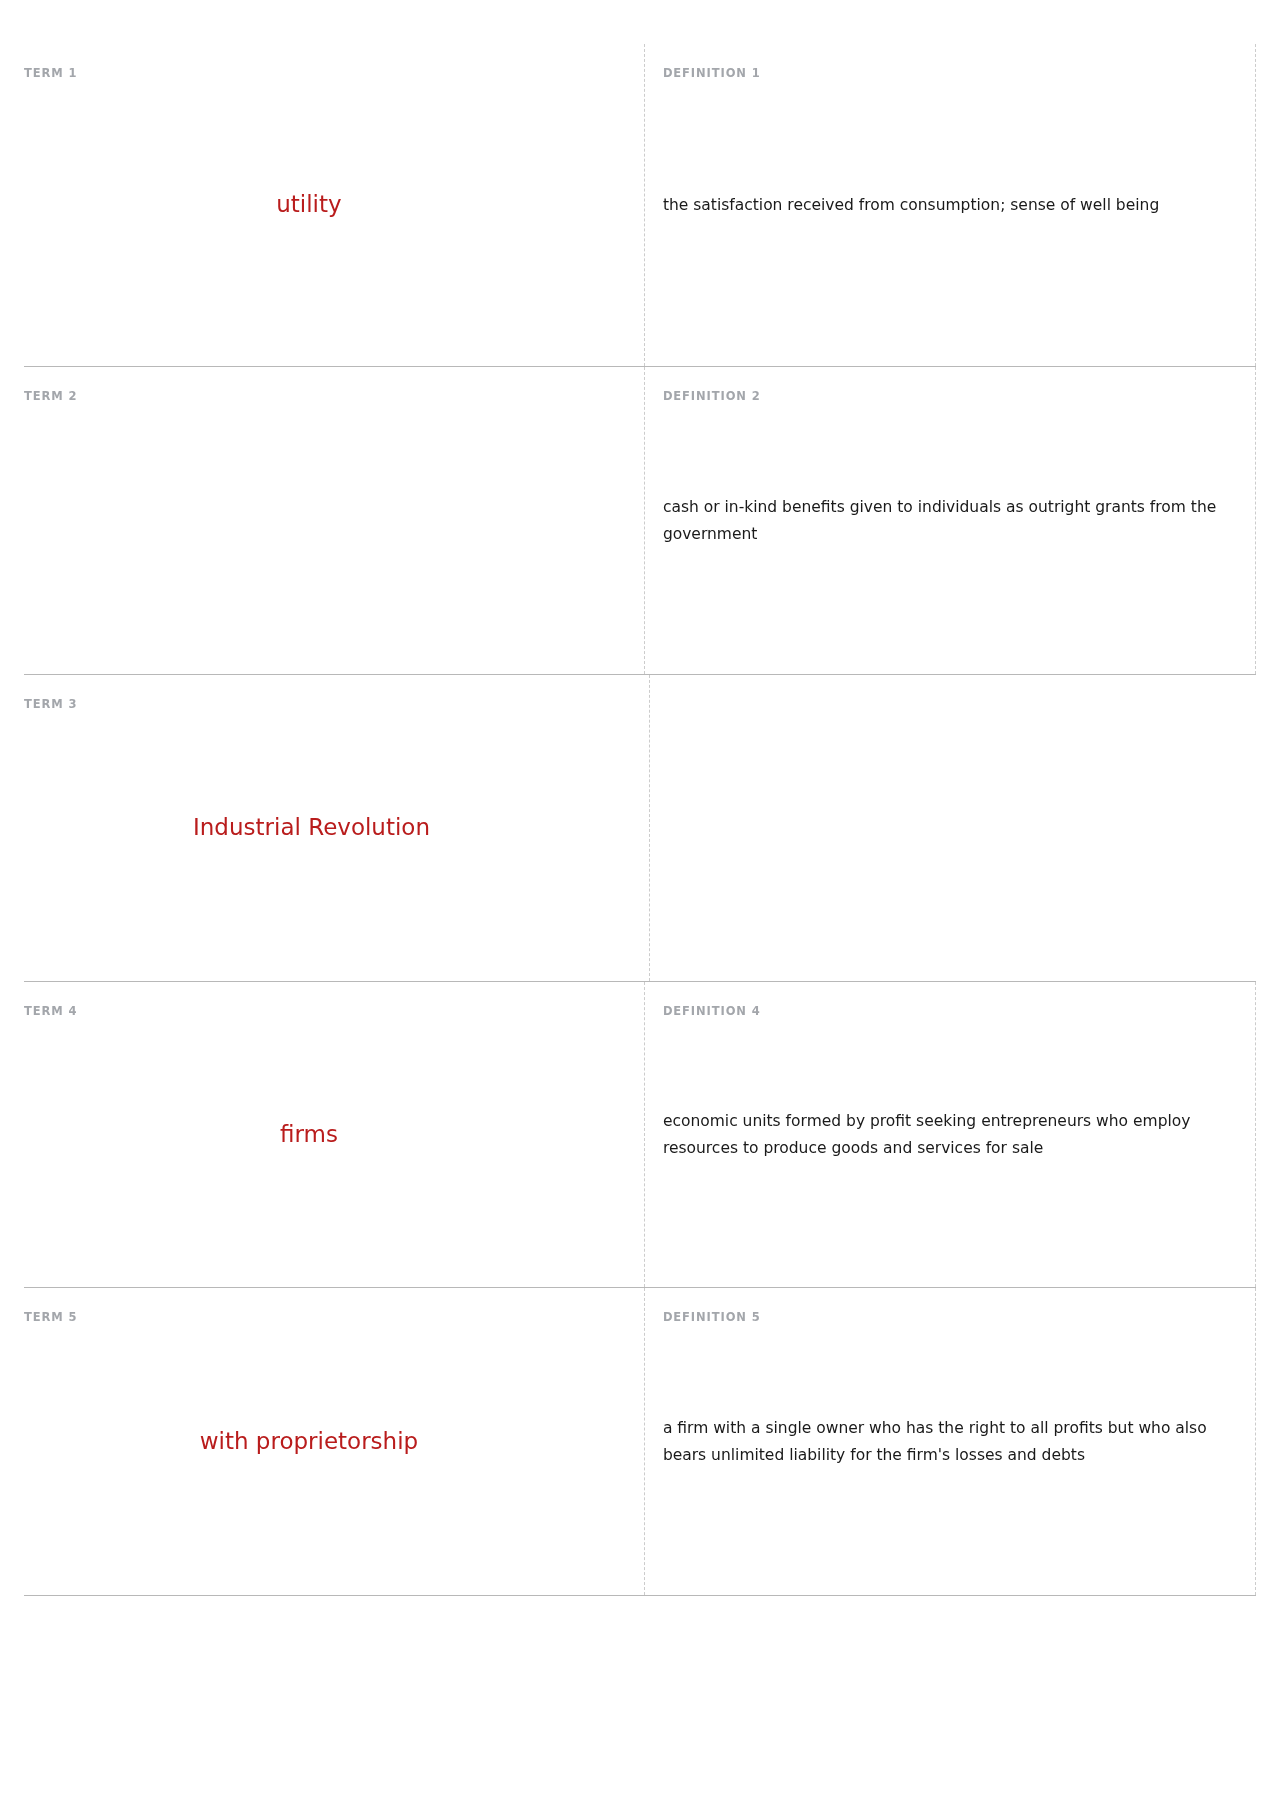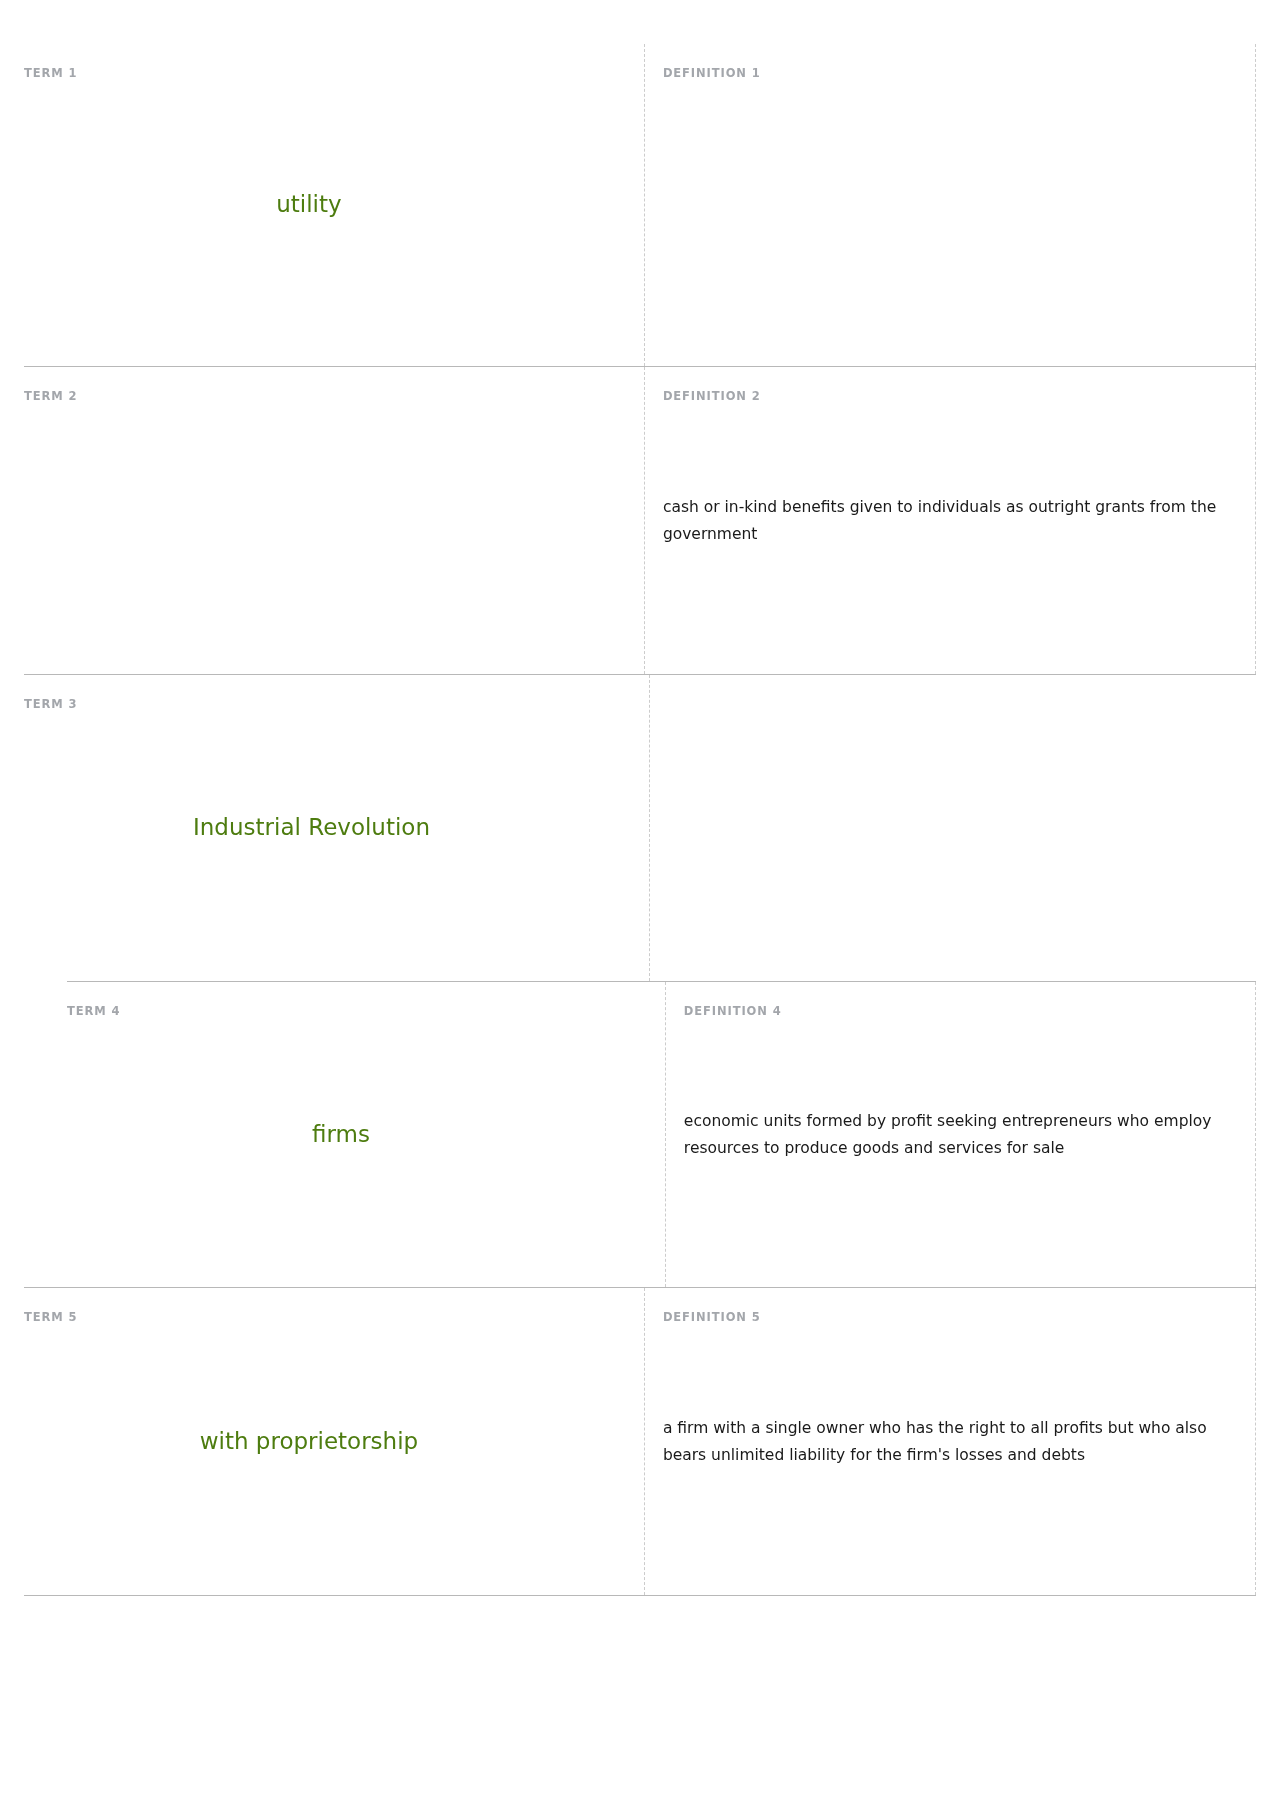--- a/index.html
+++ b/index.html
@@ -62,55 +62,56 @@
     color: #a3a6ab;
     text-transform: uppercase;
   }
   .term-side .side-label { left: 0px; }
   .def-side .side-label { left: 18px; }
 
   .term-text {
     text-align: center;
     font-size: 23px;
     line-height: 1.35;
-    color: #4d7c0f;
+    color: #b91c1c;
     padding-right: 24px;
   }
 
   .def-text {
     text-align: left;
     font-size: 15.5px;
     line-height: 1.68;
     color: #1a1a1a;
   }
 
   
   .h1 { height: 322px; margin-top: 44px; }
   .h2 { height: 308px; }
   .h3 { height: 307px; }
-  .h4 { height: 306px; margin-left: 43px; }
+  .h4 { height: 306px; }
   .h5 { height: 308px; }
 
   .bottom-rule {
     border-top: 1px solid #b8b8b8;
     margin: 0 24px;
   }
 </style>
 </head>
 <body>
 
 <div class="sheet">
 
   <div class="card h1">
     <div class="card-side term-side">
       <div class="side-label">TERM 1</div>
       <div class="term-text">utility</div>
     </div>
     <div class="card-side def-side">
       <div class="side-label">DEFINITION 1</div>
+      <div class="def-text">the satisfaction received from consumption; sense of well being</div>
     </div>
   </div>
 
   <div class="card h2">
     <div class="card-side term-side">
       <div class="side-label">TERM 2</div>
     </div>
     <div class="card-side def-side">
       <div class="side-label">DEFINITION 2</div>
       <div class="def-text">cash or in-kind benefits given to individuals as outright grants from the government</div>

